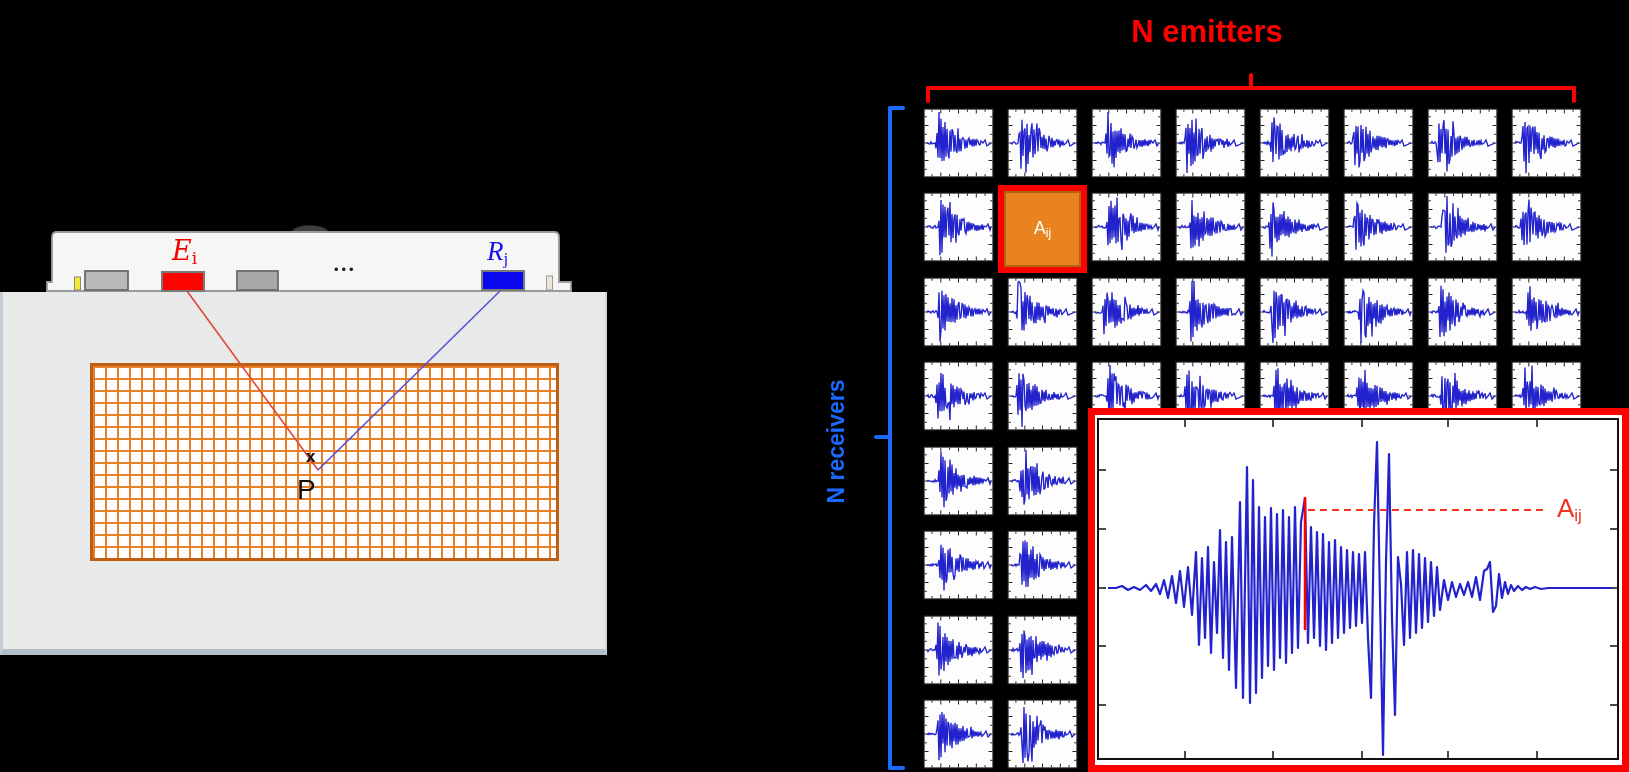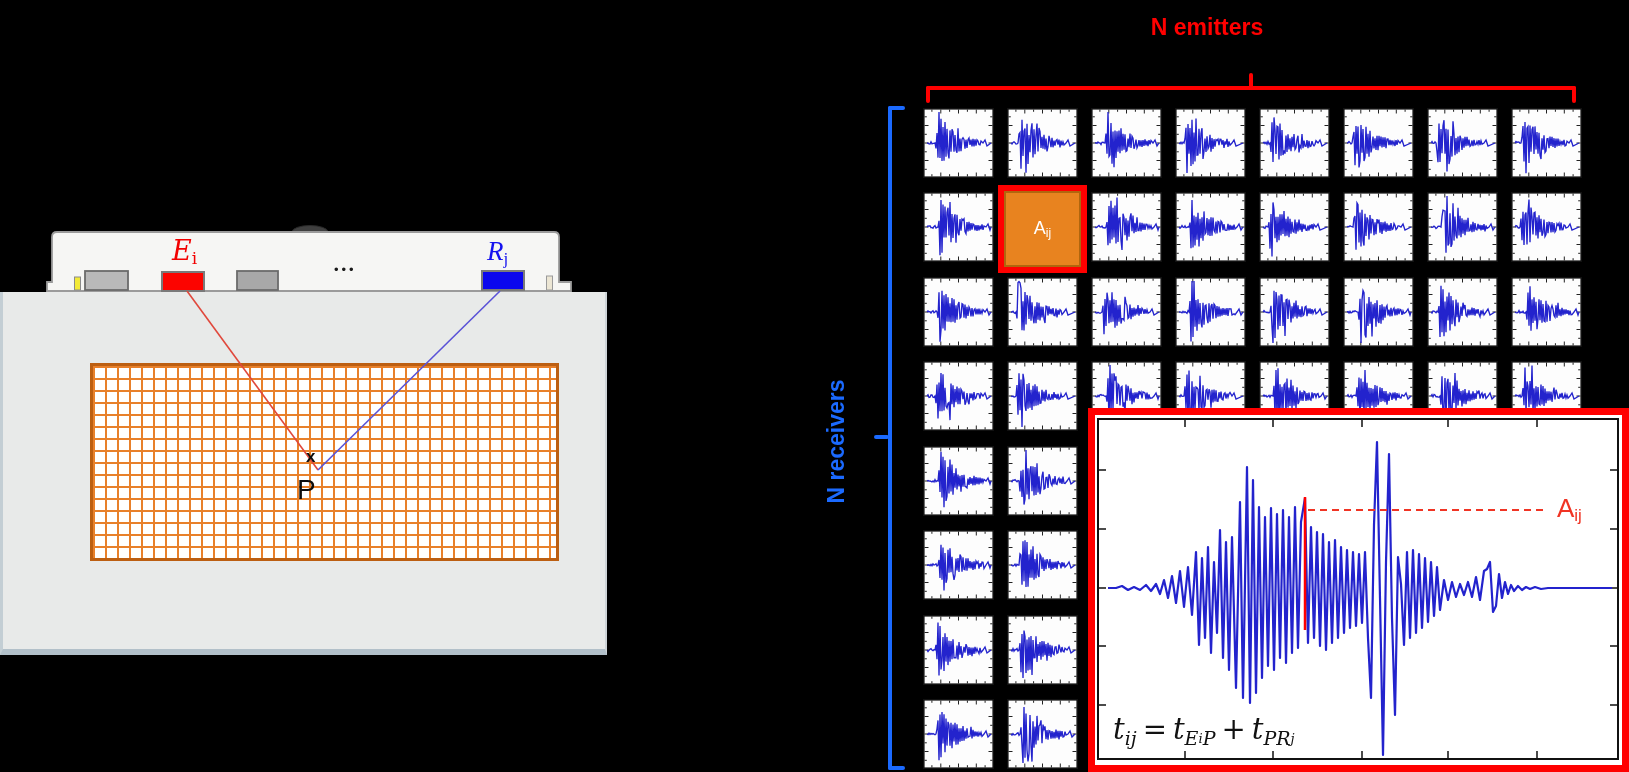--- a/index.html
+++ b/index.html
@@ -22,21 +22,21 @@
   #emitter-label{left:172px;top:237px;color:#f20000;}
   #receiver-label{left:487px;top:238px;color:var(--label-blue);font-family:Liberation Serif, serif;}
   #point-x{left:306px;top:447px;color:#0d0d0d;font-size:17px;font-weight:bold;z-index:4;}
   #point-p{left:297px;top:474px;color:#0d0d0d;font-size:28px;font-weight:500;z-index:4;}
   #device-dots{left:334px;top:262px;color:#1a1a1a;font-size:13px;letter-spacing:3px;z-index:4;}
 
   
   .brace{background:var(--red);z-index:2;border-radius:2px;}
   .brace-blue{background:var(--brace-blue);z-index:2;border-radius:2px;}
   #emitters-title{left:1127px;top:14px;width:160px;text-align:center;color:var(--red);
-    font-size:23px;font-weight:bold;z-index:4;}
+    font-size:31px;font-weight:bold;z-index:4;}
   #receivers-title{left:756px;top:428px;width:160px;text-align:center;color:var(--brace-blue);
     font-size:23px;font-weight:bold;transform:rotate(-90deg);z-index:4;}
 
   
   .cell{position:absolute;width:71px;height:70px;z-index:1;}
   #hl-cell{left:998px;top:185px;width:89px;height:88px;box-sizing:border-box;
     border:6px solid var(--red);background:var(--orange-fill);
     box-shadow:inset 0 0 0 2px var(--orange-border);z-index:2;
     display:flex;align-items:center;justify-content:center;color:#fff;font-size:18px;}
   #hl-cell .msub{font-size:12px;vertical-align:-3px;}
@@ -424,17 +424,14 @@
     <svg id="inset-svg" width="527" height="350" viewBox="0 0 527 350">
         <rect x="3" y="4" width="520" height="340" fill="none" stroke="#111" stroke-width="2"></rect>
         <path d="M90,5 v7 M90,343 v-7 M178,5 v7 M178,343 v-7 M267,5 v7 M267,343 v-7 M353,5 v7 M353,343 v-7 M442,5 v7 M442,343 v-7 M4,55 h7 M522,55 h-7 M4,114 h7 M522,114 h-7 M4,173 h7 M522,173 h-7 M4,231 h7 M522,231 h-7 M4,290 h7 M522,290 h-7 " stroke="#111" stroke-width="1.5" fill="none"></path>
         <polyline points="13,173 21,173 27,171 33,175 39,172 45,175 51,170 56,176 61,169 65,179 69,165 73,183 77,161 81,188 85,156 89,192 93,152 97,200 101,137 104,230 107,143 110,223 113,132 116,238 119,147 122,218 125,115 128,243 131,127 134,255 137,122 141,273 145,87 148,283 152,52 155,288 158,65 161,278 164,92 167,263 170,102 173,251 176,93 179,255 182,99 185,243 188,95 191,248 194,102 197,238 200,92 203,233 206,107 210,83 213,228 216,112 219,223 222,117 225,231 228,119 231,235 234,127 237,228 240,125 243,223 246,132 249,218 252,135 255,213 258,137 261,211 264,139 267,208 270,137 273,223 276,283 279,110 282,27 285,183 288,340 291,147 294,39 297,203 300,300 303,142 306,169 309,230 312,137 315,223 318,135 321,218 324,139 327,213 330,143 333,207 336,147 339,201 342,152 345,195 349,165 353,185 357,167 361,182 365,169 369,180 373,167 377,182 381,162 385,185 389,156 392,154 395,147 398,197 401,191 404,159 407,183 410,167 413,179 416,170 419,176 423,171 427,175 431,172 435,174 440,172 446,174 453,173 465,173 490,173 517,173" fill="none" stroke="#2323cd" stroke-width="2.2" stroke-linejoin="round"></polyline>
         <line x1="210" y1="82" x2="210" y2="215" stroke="#ff0000" stroke-width="2.5"></line>
         <line x1="213" y1="95" x2="453" y2="95" stroke="#f03424" stroke-width="2" stroke-dasharray="7 5"></line>
       </svg>
     <div id="amp-label">
       <span>A</span><span class="msub">ij</span>
     </div>
-    <div id="formula">
-      <span>t</span><span class="f-sub">ij</span><span class="f-op">=</span><span>t</span><span class="f-sub">E</span><span class="f-ssub">i</span><span class="f-sub">P</span><span class="f-op">+</span><span>t</span><span class="f-sub">PR</span><span class="f-ssub">j</span>
-    </div>
   </div>
 </div>
 
 </body></html>

